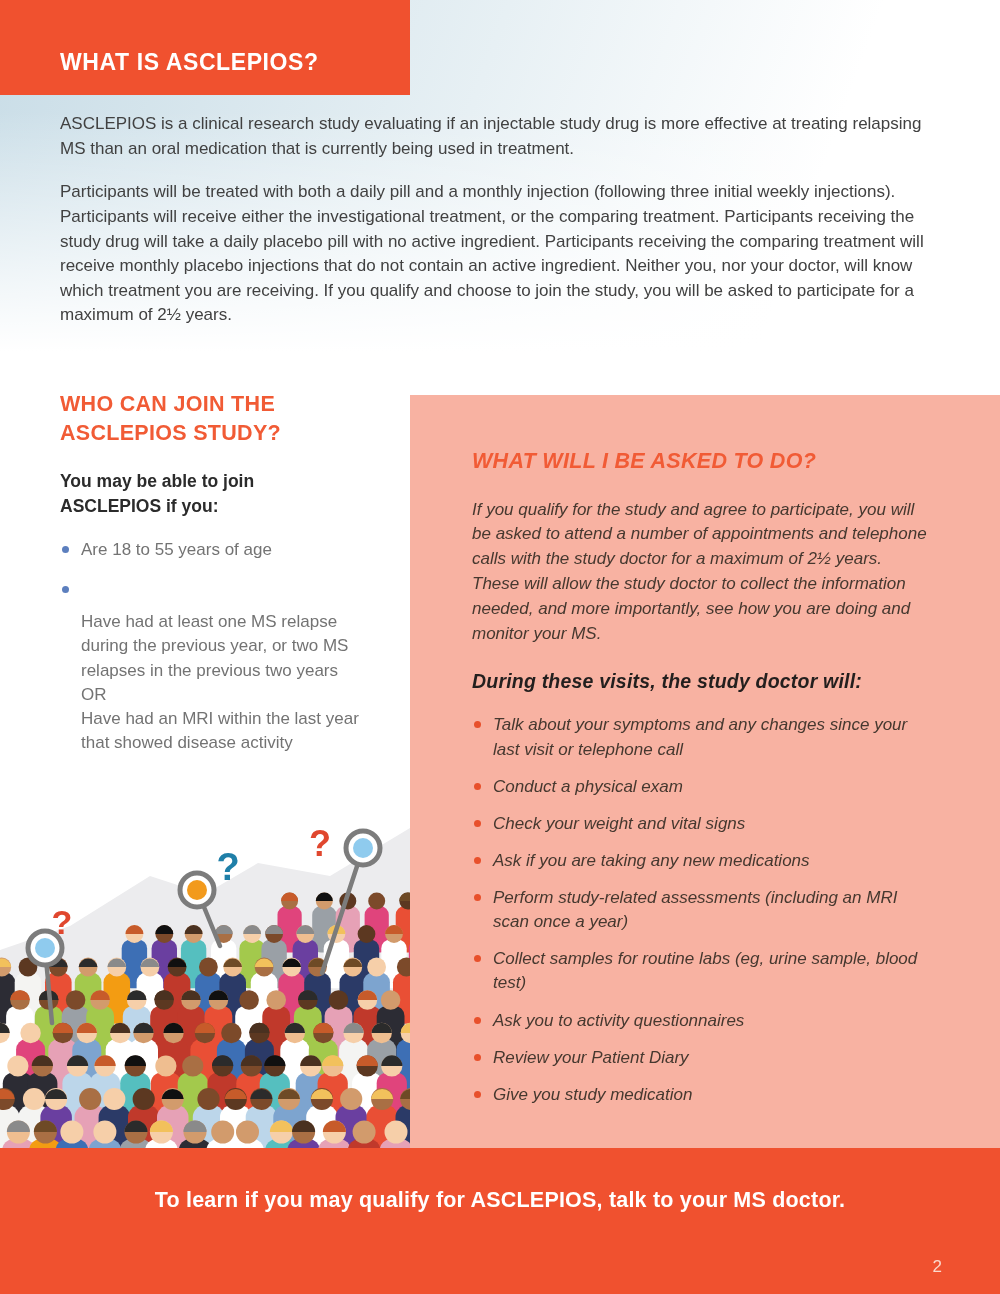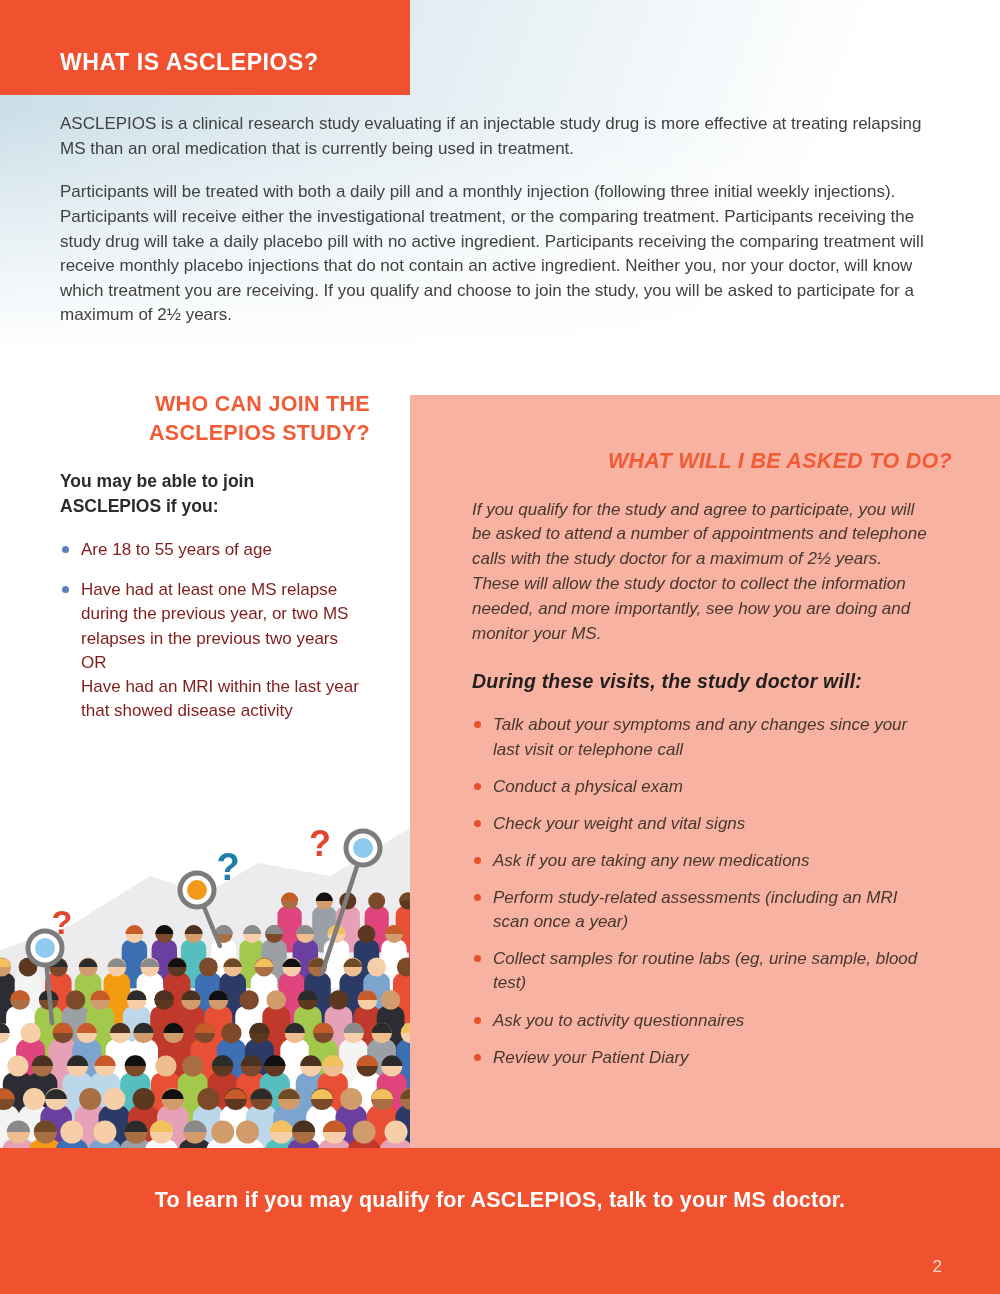--- a/index.html
+++ b/index.html
@@ -23,35 +23,34 @@
   .banner .title {
     color:#ffffff; font-size:23px; font-weight:bold; letter-spacing:.6px;
   }
   .intro { position:absolute; left:60px; top:112px; width:882px; color:#414141; }
   .intro p { font-size:17px; line-height:1.45; margin-bottom:19px; }
 
   .who { position:absolute; left:60px; top:390px; width:310px; }
   .orange-h {
     color:#f15b35; font-size:21.5px; font-weight:bold; line-height:1.33;
     letter-spacing:.3px;
-    text-align:right;
   }
   .who .sub {
     margin-top:22px; color:#2b2b2b; font-size:17.5px; font-weight:bold; line-height:1.4;
     width:260px;
   }
   ul.blist { list-style:none; margin-top:20px; display:flex; flex-direction:column; gap:16px; }
-  ul.blist li { display:flex; font-size:17px; line-height:1.42; color:#7f1d1d; }
+  ul.blist li { display:flex; font-size:17px; line-height:1.42; color:#737373; }
   .dot {
     flex:0 0 auto; width:7px; height:7px; border-radius:50%;
     margin:8px 12px 0 2px;
   }
   .dot.blue { background:#5c7fbe; }
   .dot.orange { background:#e8502b; }
-  .preline { white-space:pre-line; }
+  .preline { white-space:pre-line;margin-top:32px; }
 
   .panel {
     position:absolute; left:410px; top:395px; width:590px; height:753px;
     background:#f8b2a2; padding:52px 48px 0 62px; color:#46382f;font-style:italic;
   }
   .panel .panel-h { font-size:21.5px; }
   .panel .panel-intro { margin-top:22px; font-size:17px; line-height:1.46; width:462px; }
   .panel .visits-h {
     margin-top:24px; color:#231f1e; font-size:19.5px; font-weight:bold; letter-spacing:.2px;
   }
@@ -136,20 +135,24 @@
           <span>Collect samples for routine labs (eg, urine sample, blood test)</span>
         </li>
       <li>
           <span class="dot orange"></span>
           <span>Ask you to activity questionnaires</span>
         </li>
       <li>
           <span class="dot orange"></span>
           <span>Review your Patient Diary</span>
         </li>
+      <li>
+          <span class="dot orange"></span>
+          <span>Give you study medication</span>
+        </li>
     </ul>
   </div>
 
   <svg class="illus" viewBox="0 0 410 330" font-family="Liberation Sans, sans-serif">
       <polygon points="0,132 70,108 150,58 205,76 258,45 330,58 410,10 410,330 0,330" fill="#ececee"></polygon>
       <g transform="translate(289.6,83)">
         <rect x="-12.1" y="5.1" width="24.2" height="46.5" rx="8.7" fill="#e0447c"></rect>
         <circle r="8.5" fill="#a96f44"></circle>
         <path d="M -8.5 0 a 8.5 8.5 0 0 1 17.0 0 z" fill="#c75b2a"></path>
       </g>

